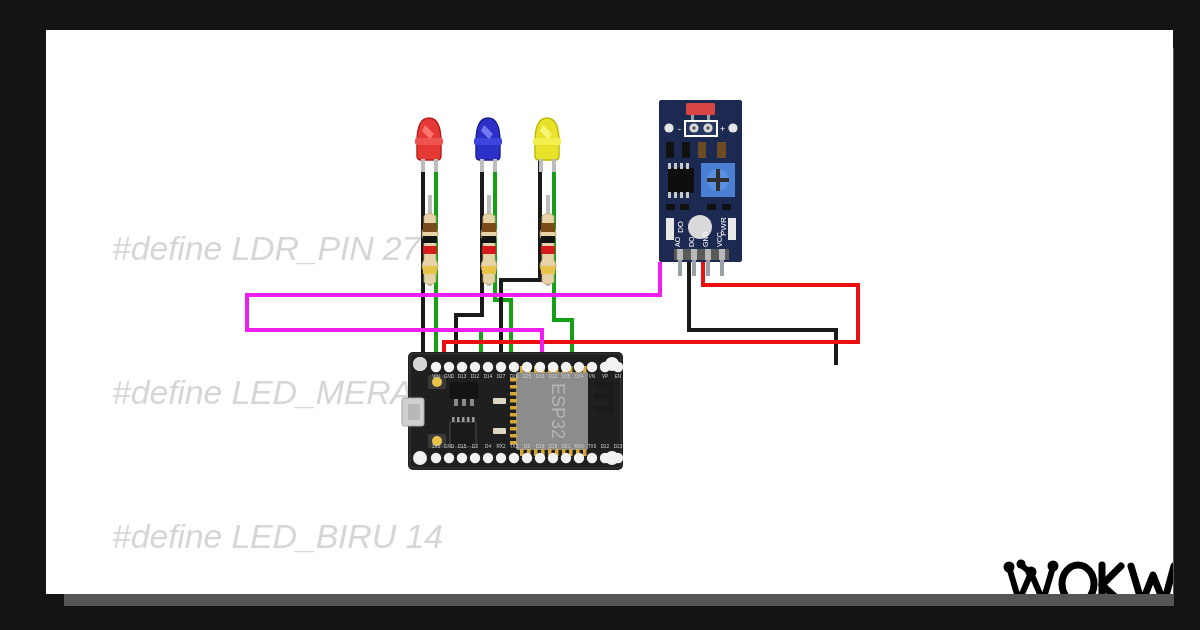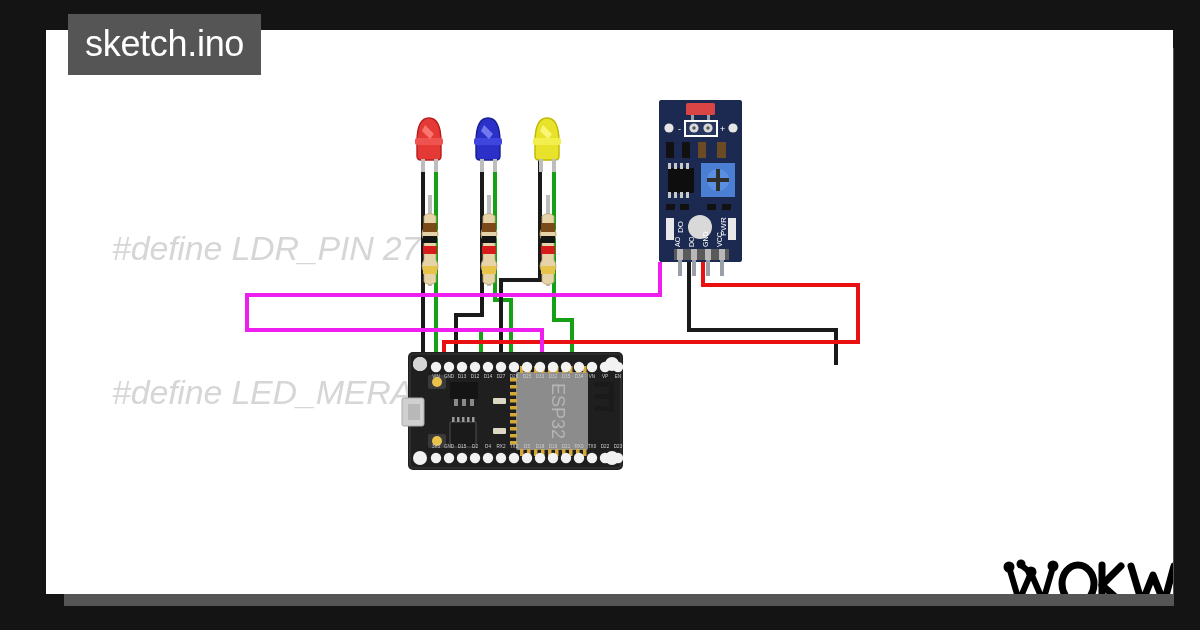--- a/index.html
+++ b/index.html
@@ -66,20 +66,21 @@
 
 <div id="root">
 
   <div class="canvas-shadow"></div>
 
   <div class="canvas">
 
     <div class="code">
       <span class="ln">#define LDR_PIN 27</span>
       <span class="ln">#define LED_MERAH 12</span>
+      <span class="ln">#define LED_BIRU 14</span>
       
       
       
       
       
       
       
       
     </div>
 
@@ -409,15 +410,14 @@
           <path d="M 120 15 L 101 34 L 121 52"></path>
           <path d="M 130 15 L 141 52 L 152 24 L 163 52 L 173 15"></path>
           <path d="M 186 27 L 186 52"></path>
         </g>
         <circle cx="186" cy="14" r="5" fill="#000000"></circle>
       </svg>
     </div>
 
   </div>
 
-  <div class="file-tab">sketch.ino</div>
 
 </div>
 
 </body></html>

